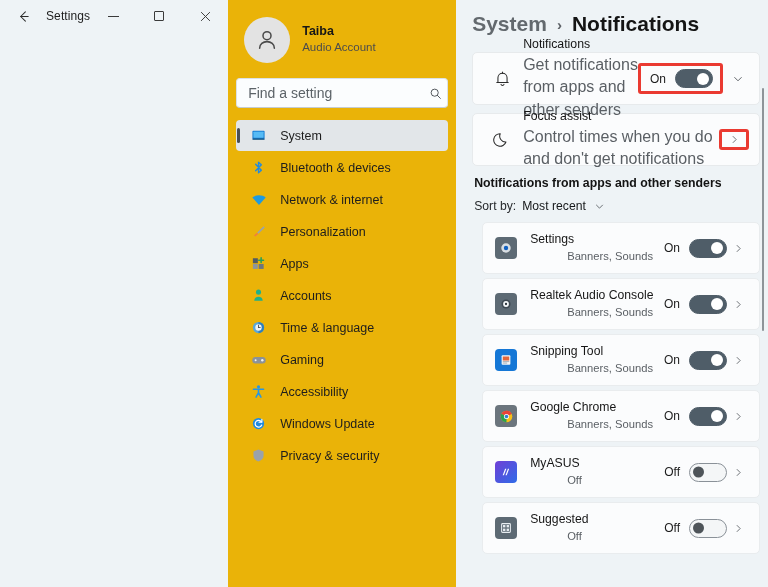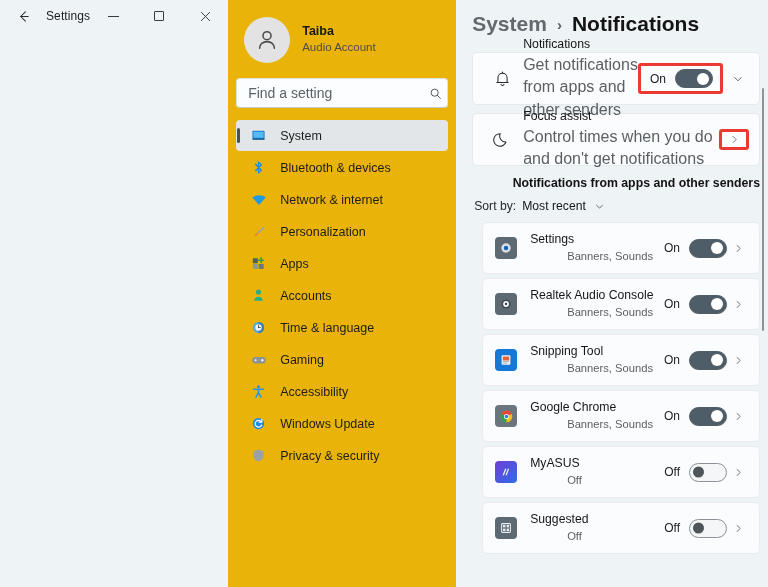--- a/index.html
+++ b/index.html
@@ -141,21 +141,20 @@
   .chev { color: #4a4f54; display: flex; align-items: center; justify-content: center; width: 22px; }
 
   
   .annot { border: 3px solid #ea3a31; border-radius: 3px; }
   .annot-toggle { padding: 3px 7px 3px 9px; display: flex; align-items: center; margin-right: 4px; }
   .annot-chev { padding: 2px 4px; display: flex; align-items: center; justify-content: center; }
 
   .section-head {
     font-size: 12.3px; font-weight: bold; color: #131313;
     margin: 10px 0 9px 2px;
-    text-align: right;
   }
   .sortrow {
     display: flex; align-items: center; gap: 6px;
     font-size: 12.2px; color: #1d1d1d; margin: 0 0 9px 2px;
   }
   .sort-label { color: #26292c; }
   .sort-value { color: #16181a; }
 
   .approw {
     background: #fbfcfd; border: 1px solid #e9ecee; border-radius: 5px;

